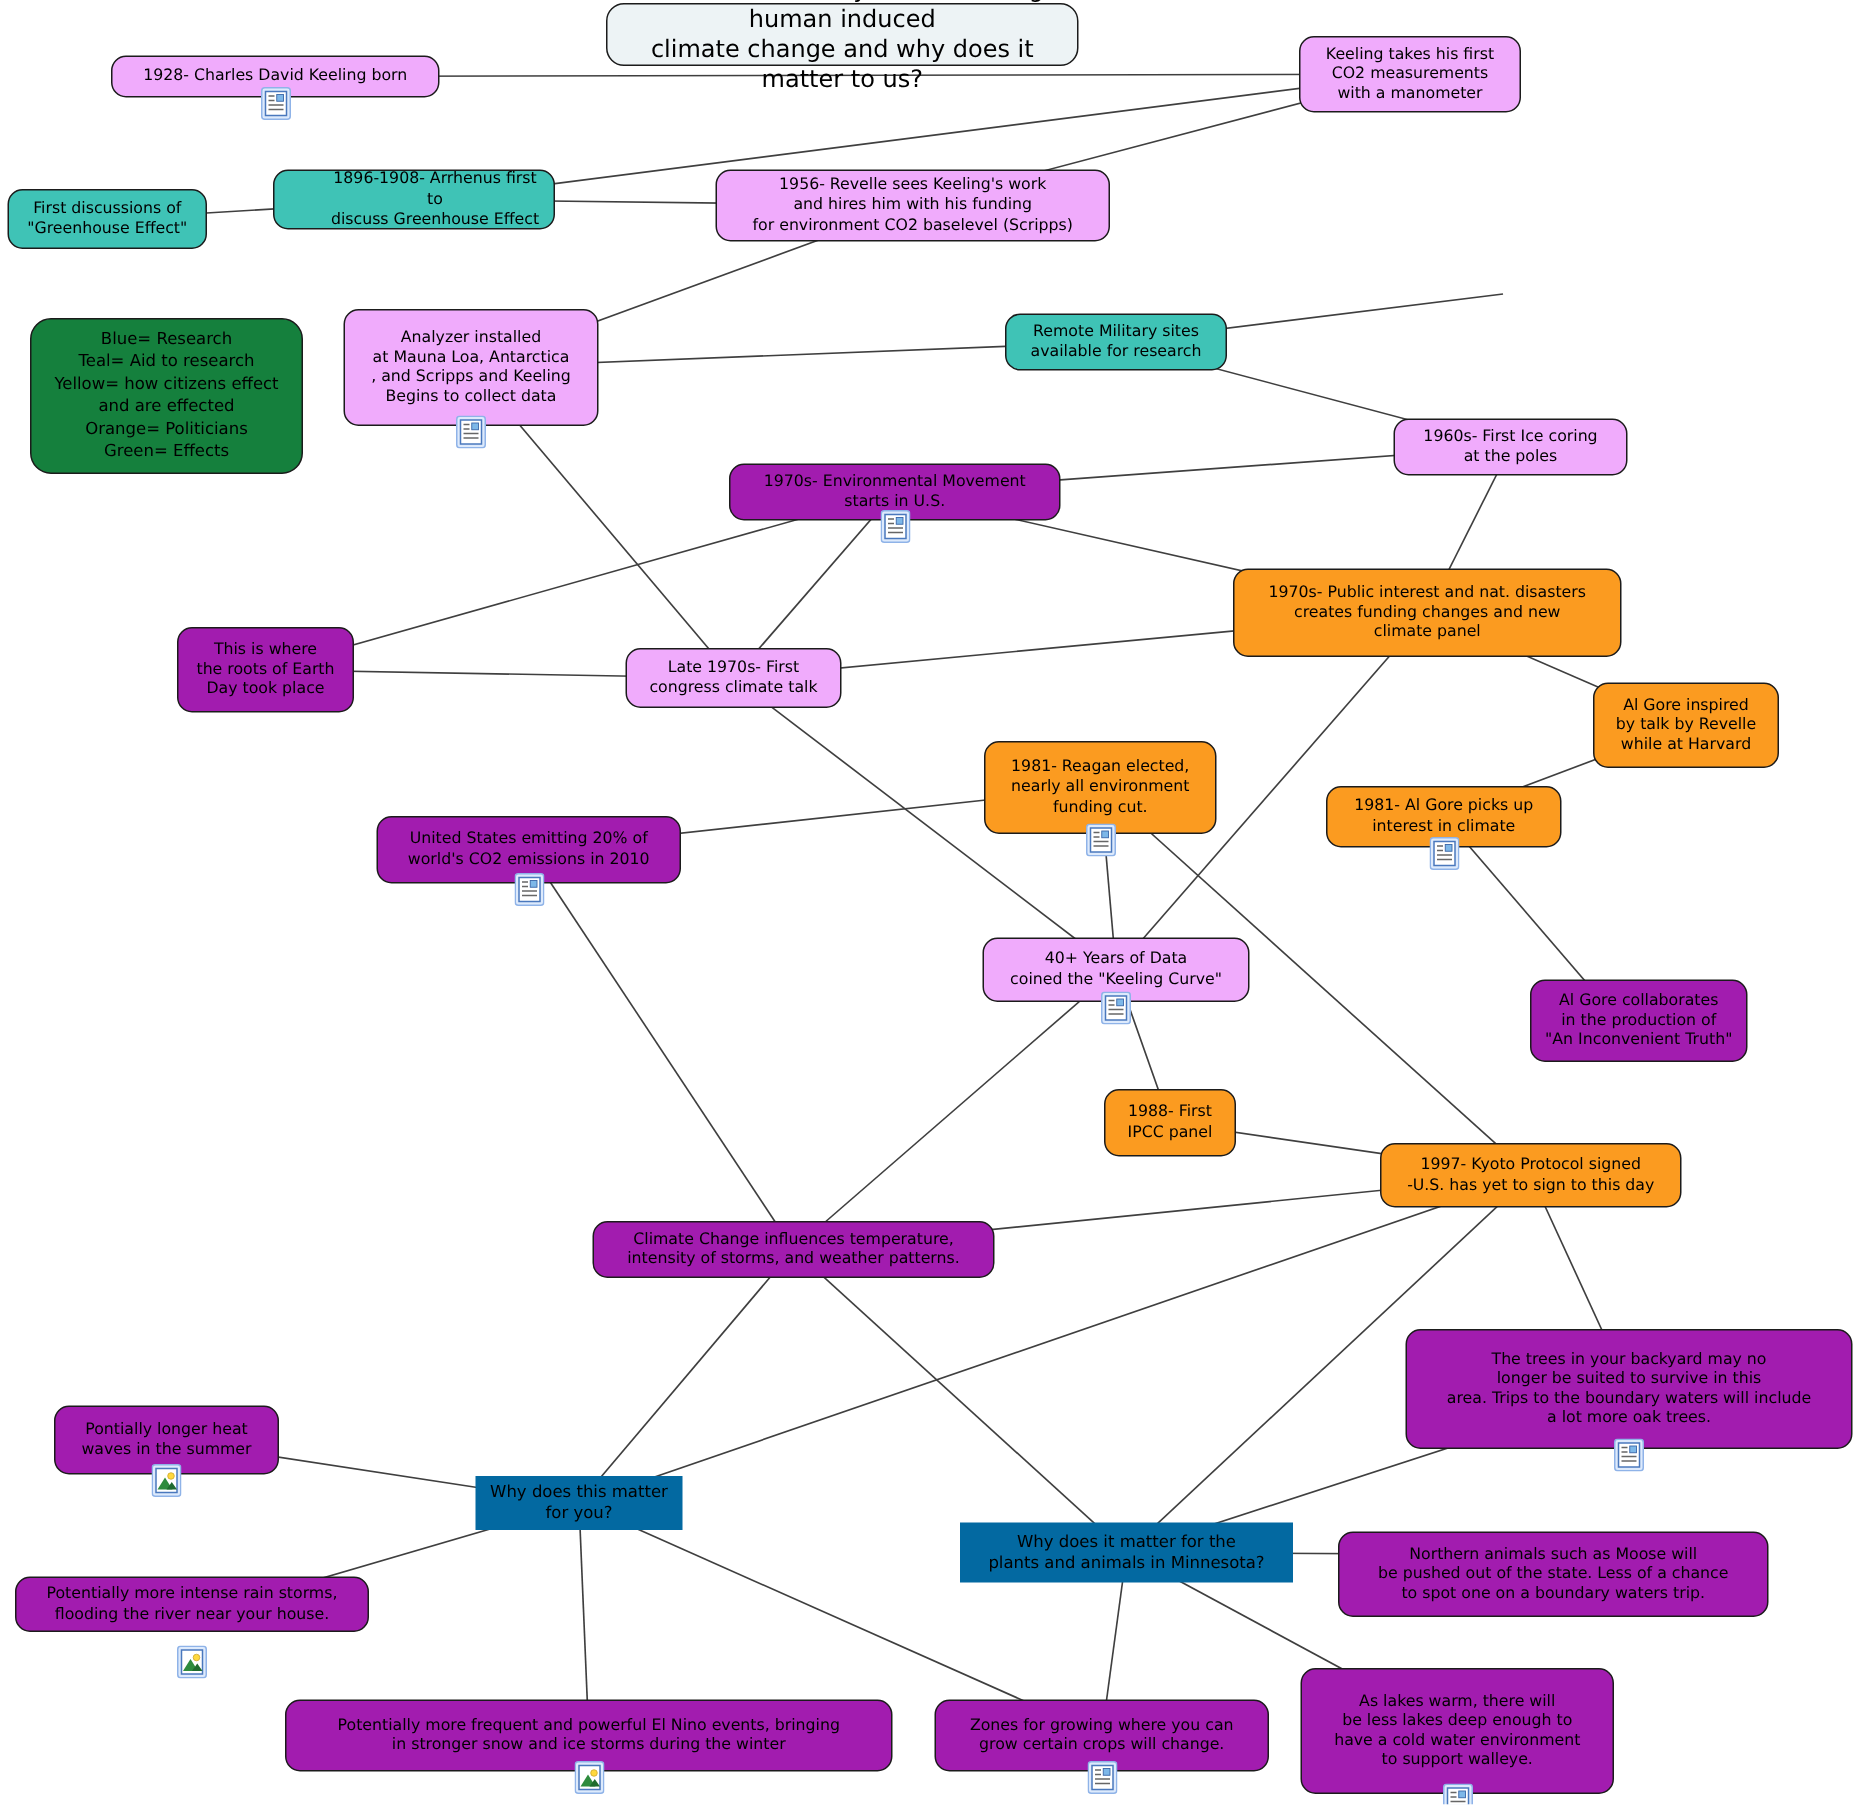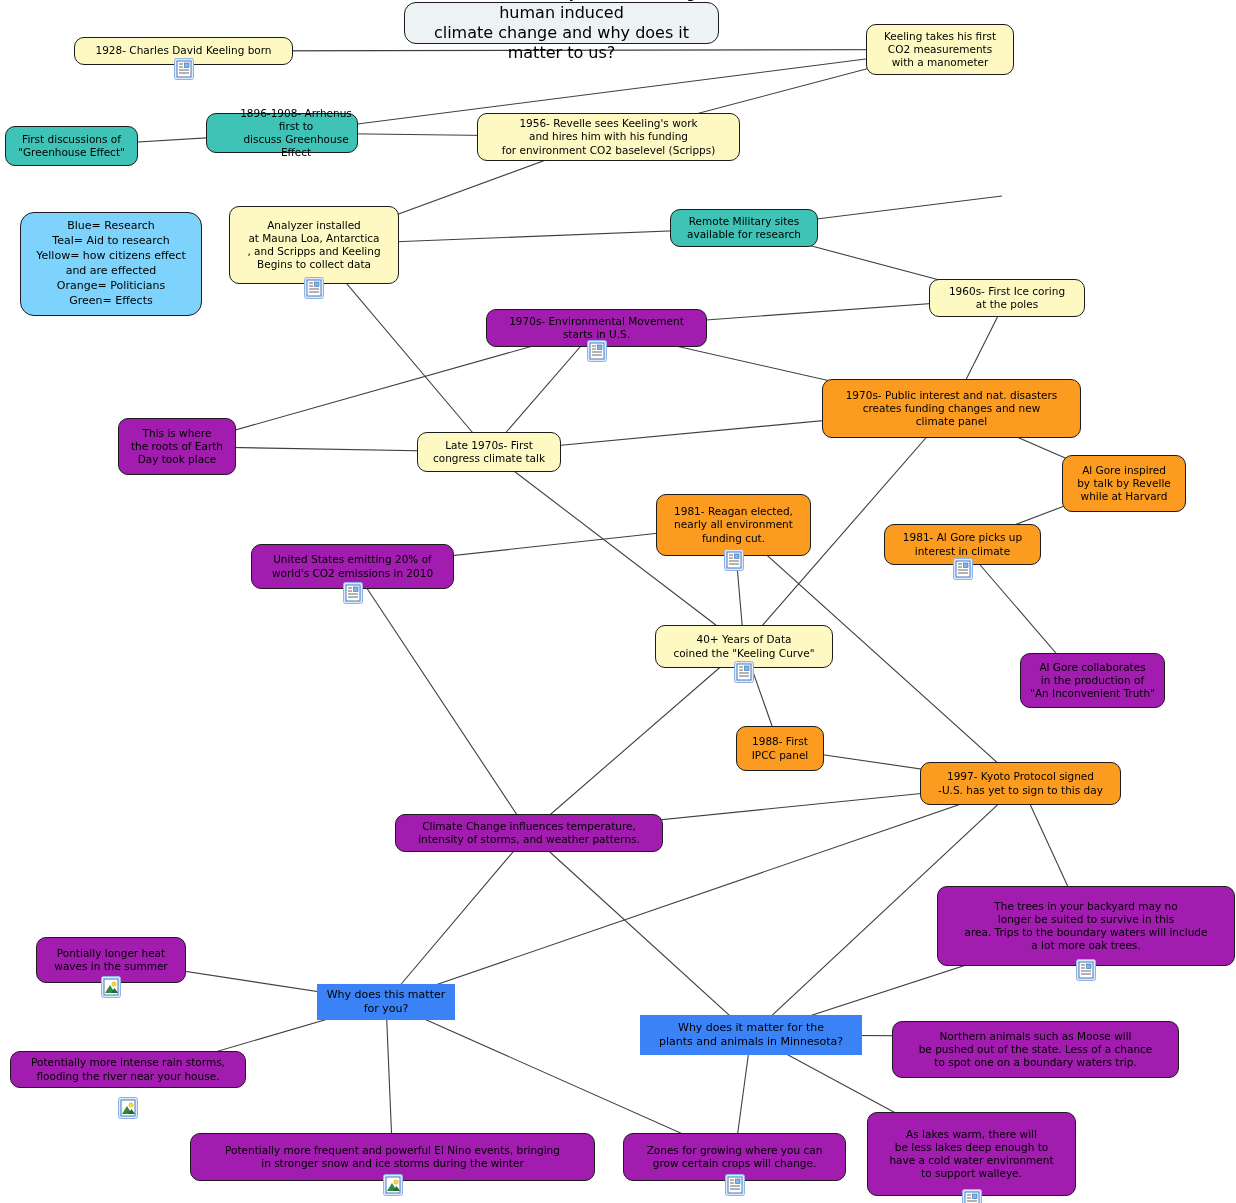--- a/index.html
+++ b/index.html
@@ -18,27 +18,27 @@
     border-radius:10px;
     display:flex; align-items:center; justify-content:center;
     text-align:center;
     font-size:10.5px; line-height:1.24;
     color:#000;
     white-space:pre-line;
     padding:2px 5px;
     z-index:1;
     cursor:default;
   }
-  .node.c-blue   { background:#fef9c3; }
+  .node.c-blue   { background:#f0abfc; }
   .node.c-teal   { background:#3fc3b6; }
   .node.c-yellow { background:#a21caf; }
   .node.c-orange { background:#fb9b20; }
   .node.c-question { background:#edf3f5; border-radius:12px; font-size:16px; }
-  .node.c-white  { background:#7dd3fc; border-radius:14px; font-size:11px; line-height:1.35; }
-  .node.c-text   { background:#3b82f6; border:none; border-radius:0; font-size:11px; }
+  .node.c-white  { background:#15803d; border-radius:14px; font-size:11px; line-height:1.35; }
+  .node.c-text   { background:#0369a1; border:none; border-radius:0; font-size:11px; }
   .res-icon {
     position:absolute; z-index:2; width:20px; height:22px;
     transform:translateX(-50%);
     cursor:pointer;
   }
 </style>
 </head>
 <body>
 
 <div id="canvas">
@@ -103,21 +103,21 @@
         <line x1="5" y1="6" x2="9" y2="6" stroke="#666" stroke-width="1"></line>
         <line x1="5" y1="9" x2="9" y2="9" stroke="#666" stroke-width="1"></line>
         <line x1="5" y1="12" x2="15" y2="12" stroke="#666" stroke-width="1"></line>
         <line x1="5" y1="15" x2="15" y2="15" stroke="#666" stroke-width="1"></line>
       </svg></div>
     <div class="node c-blue" style="left: 866px; top: 24px; width: 148px; height: 51px;">Keeling takes his first
 CO2 measurements
 with a manometer</div>
     <div class="node c-teal" style="left: 5px; top: 126px; width: 133px; height: 40px;">First discussions of
 "Greenhouse Effect"</div>
-    <div class="node c-teal" style="left: 206px; top: 113px; width: 152px; height: 40px; padding-left: 33px;">1896-1908- Arrhenus first to
+    <div class="node c-teal" style="left: 182px; top: 113px; width: 188px; height: 40px; padding-left: 33px;">1896-1908- Arrhenus first to
 discuss Greenhouse Effect</div>
     <div class="node c-blue" style="left: 477px; top: 113px; width: 263px; height: 48px;">1956- Revelle sees Keeling's work
 and hires him with his funding
 for environment CO2 baselevel (Scripps)</div>
     <div class="node c-blue" style="left: 229px; top: 206px; width: 170px; height: 78px;">Analyzer installed
 at Mauna Loa, Antarctica
 , and Scripps and Keeling
 Begins to collect data</div>
     <div class="res-icon" style="left: 314px; top: 277px;"><svg width="20" height="22" viewBox="0 0 20 22">
         <rect x="0.5" y="0.5" width="19" height="21" rx="2" fill="#ddeafc" stroke="#8fb3e8"></rect>

